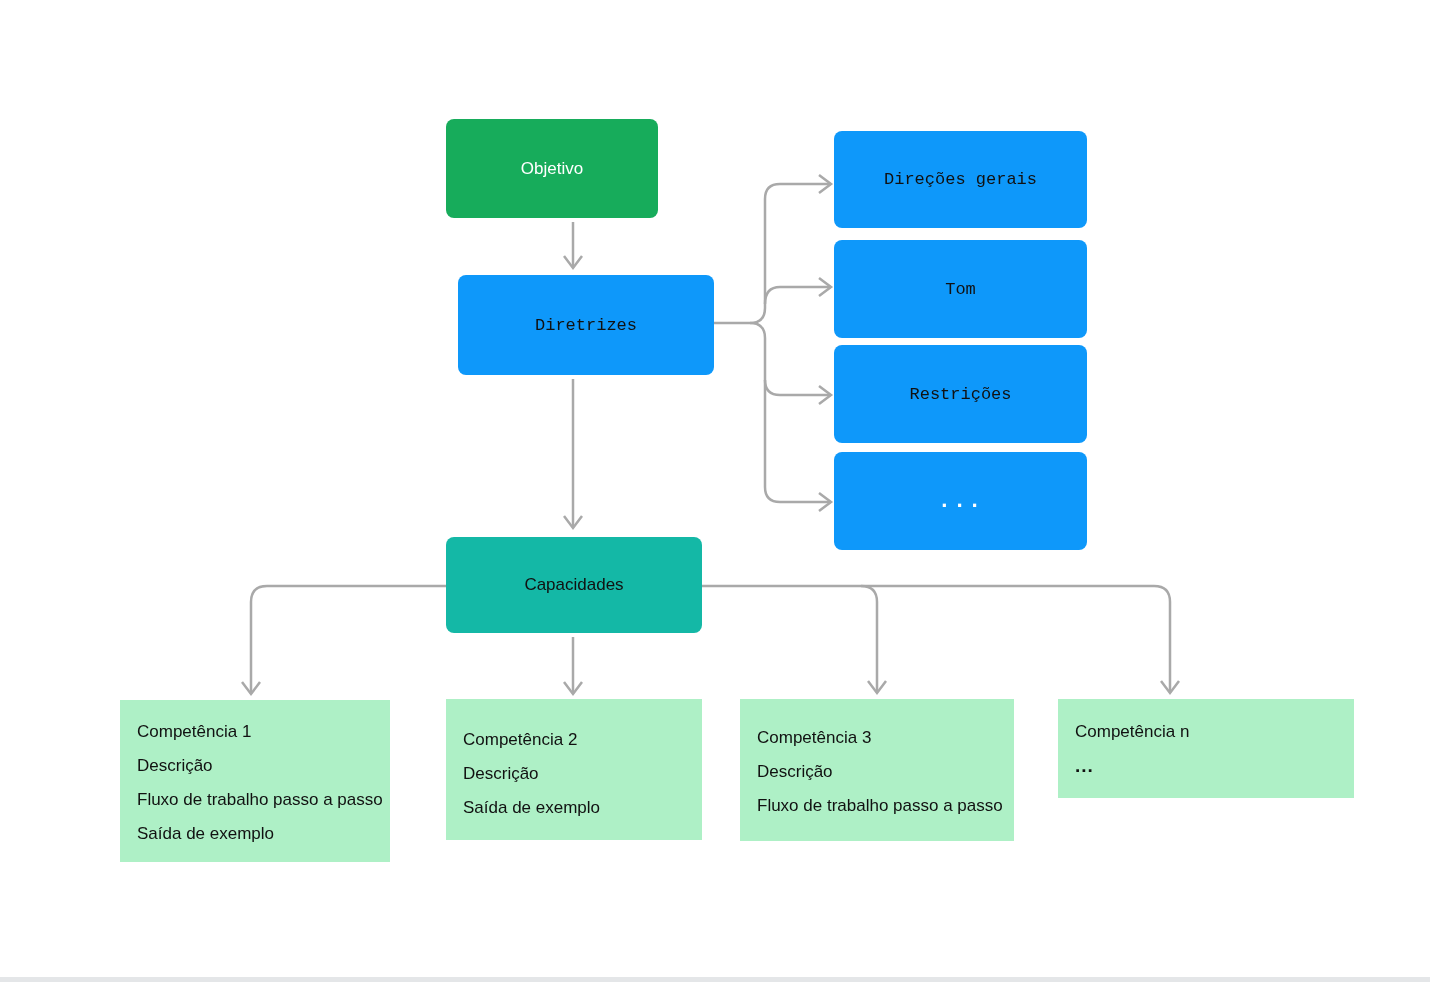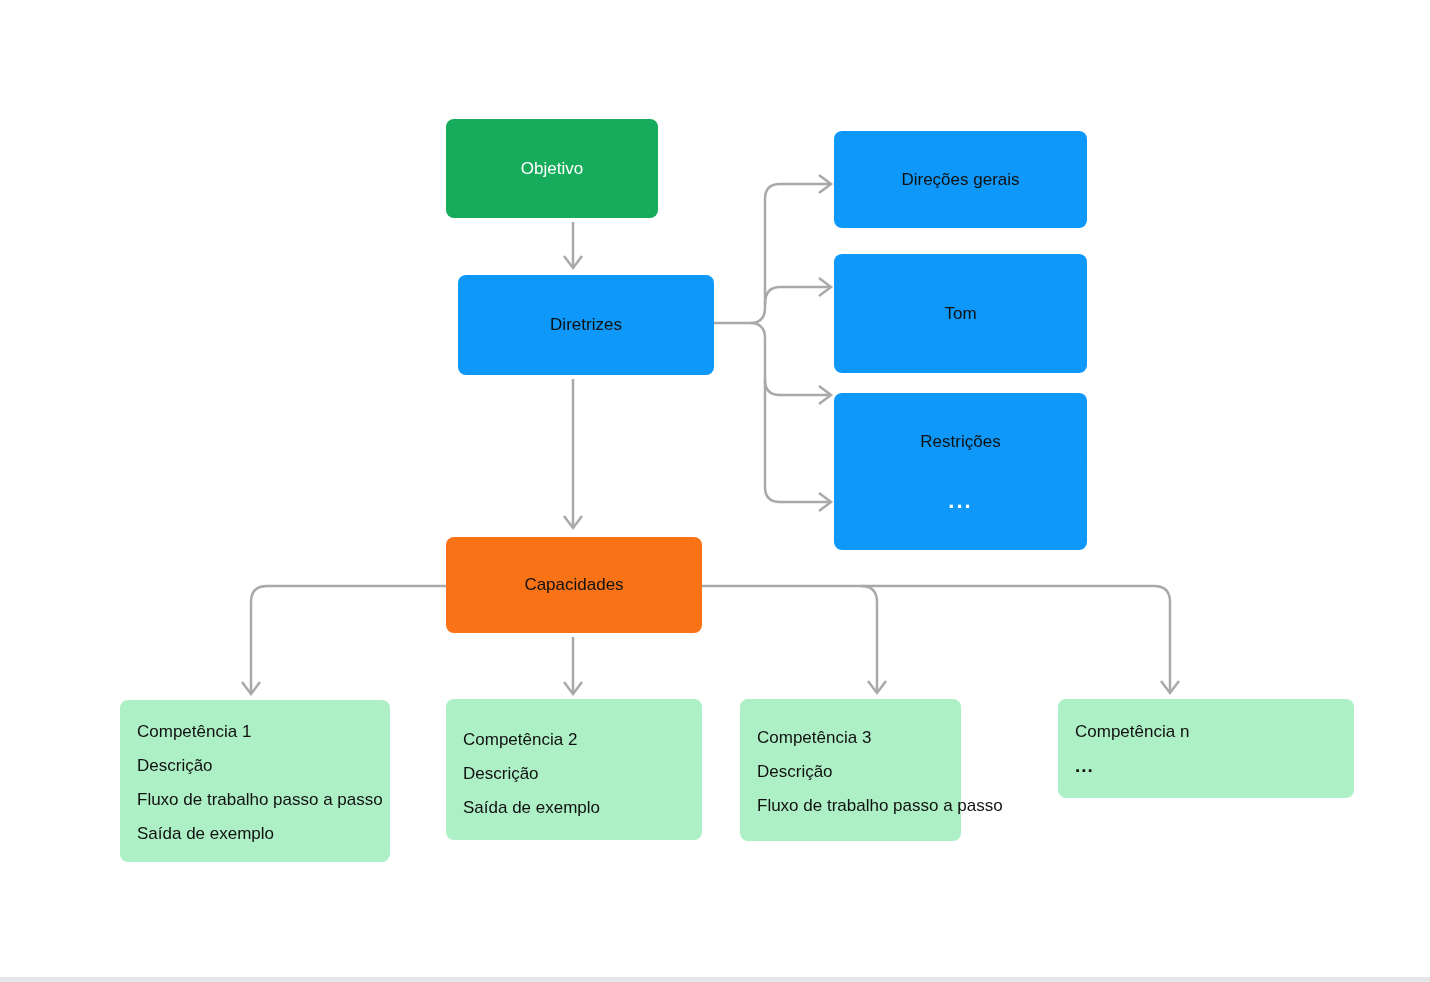--- a/index.html
+++ b/index.html
@@ -20,26 +20,26 @@
     position: absolute;
     border-radius: 8px;
     display: flex;
     align-items: center;
     justify-content: center;
     font-size: 17px;
     color: #111111;
     text-align: center;
   }
   .node.green  { background: #17ac5b; color: #ffffff; }
-  .node.blue   { background: #0e98fa; }
-  .node.lgreen { background: #f97316; }
+  .node.blue   { background: #0e98fa; font-family: Liberation Mono, monospace; }
+  .node.lgreen { background: #14b8a6; }
   .node.ellipsis-node { color: #ffffff; font-weight: bold; font-size: 22px; letter-spacing: 2px; }
   .card {
     position: absolute;
-    border-radius: 8px;
+    border-radius: 0;
     background: #aef0c6;
     font-size: 17px;
     color: #111111;
     line-height: 34px;
     padding-left: 17px;
     box-sizing: border-box;
   }
   .card .line { white-space: nowrap; }
   .card .ellipsis-line { font-weight: bold; font-size: 19px; letter-spacing: 1px; }
   #bottom-strip {
@@ -85,42 +85,42 @@
       <path d="M861,586 Q877,586 877,602 L877,693" marker-end="url(#arw)"></path>
     </g>
   </svg>
 
   <div class="node green" style="left:446px; top:119px; width:212px; height:99px;">Objetivo</div>
 
   <div class="node blue" style="left:458px; top:275px; width:256px; height:100px;">Diretrizes</div>
 
   <div class="node blue" style="left:834px; top:131px; width:253px; height:97px;">Direções gerais</div>
 
-  <div class="node blue" style="left:834px; top:254px; width:253px; height:119px;">Tom</div>
+  <div class="node blue" style="left:834px; top:240px; width:253px; height:98px;">Tom</div>
 
-  <div class="node blue" style="left:834px; top:345px; width:253px; height:98px;margin-top:48px;">Restrições</div>
+  <div class="node blue" style="left:834px; top:345px; width:253px; height:98px;">Restrições</div>
 
   <div class="node blue ellipsis-node" style="left:834px; top:452px; width:253px; height:98px;">...</div>
 
   <div class="node lgreen" style="left:446px; top:537px; width:256px; height:96px;">Capacidades</div>
 
   <div class="card" style="left:120px; top:700px; width:270px; height:162px; padding-top:15px;">
     <div class="line">Competência 1</div>
     <div class="line">Descrição</div>
     <div class="line">Fluxo de trabalho passo a passo</div>
     <div class="line">Saída de exemplo</div>
   </div>
 
   <div class="card" style="left:446px; top:699px; width:256px; height:141px; padding-top:24px;">
     <div class="line">Competência 2</div>
     <div class="line">Descrição</div>
     <div class="line">Saída de exemplo</div>
   </div>
 
-  <div class="card" style="left:740px; top:699px; width:221px; height:142px; padding-top:22px;">
+  <div class="card" style="left:740px; top:699px; width:274px; height:142px; padding-top:22px;">
     <div class="line">Competência 3</div>
     <div class="line">Descrição</div>
     <div class="line">Fluxo de trabalho passo a passo</div>
   </div>
 
   <div class="card" style="left:1058px; top:699px; width:296px; height:99px; padding-top:16px;">
     <div class="line">Competência n</div>
     <div class="line ellipsis-line">...</div>
   </div>
 

